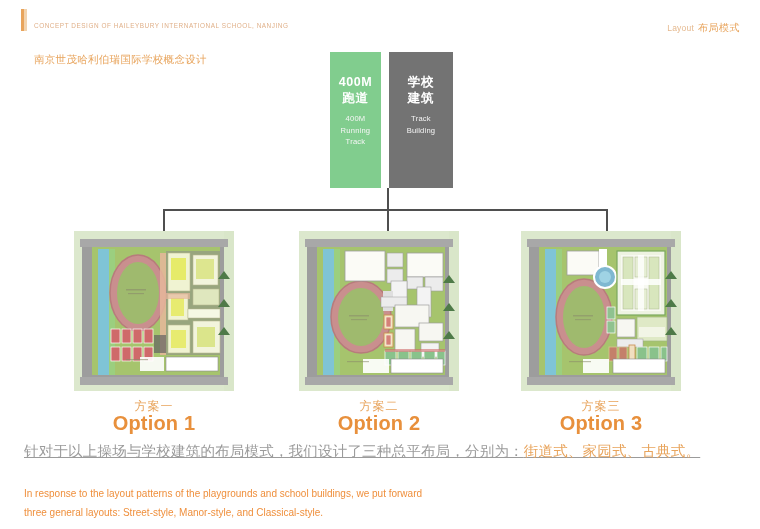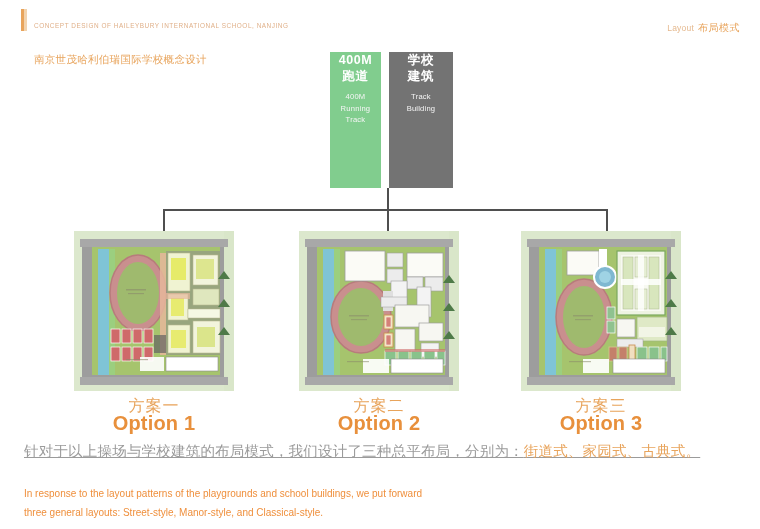--- a/index.html
+++ b/index.html
@@ -69,20 +69,21 @@
   .concept-box {
     position: absolute;
     left: 322px; top: 52px;
     width: 131px;
     height: 136px;
     display: flex;
   }
   .concept-half {
     position: relative;
     text-align: center;
+    padding-top: 22px;
     box-sizing: border-box;
     margin-left: 8px;
   }
   .concept-half.track {
     width: 58px;
     background: #81cd8e;
   }
   .concept-half.building {
     width: 73px;
     background: #737373;
@@ -133,21 +134,21 @@
   .option-label {
     position: absolute;
     top: 398px;
     width: 160px;
     text-align: center;
   }
   .opt-1 { left: 74px; }
   .opt-2 { left: 299px; }
   .opt-3 { left: 521px; }
   .option-cn {
-    font-size: 16px;
+    font-size: 12px;
     color: #e8a45c;
     line-height: 16px;
     letter-spacing: 1px;
   }
   .option-en {
     font-size: 20px;
     font-weight: bold;
     color: #e8903c;
     line-height: 18px;
     letter-spacing: 0.2px;

